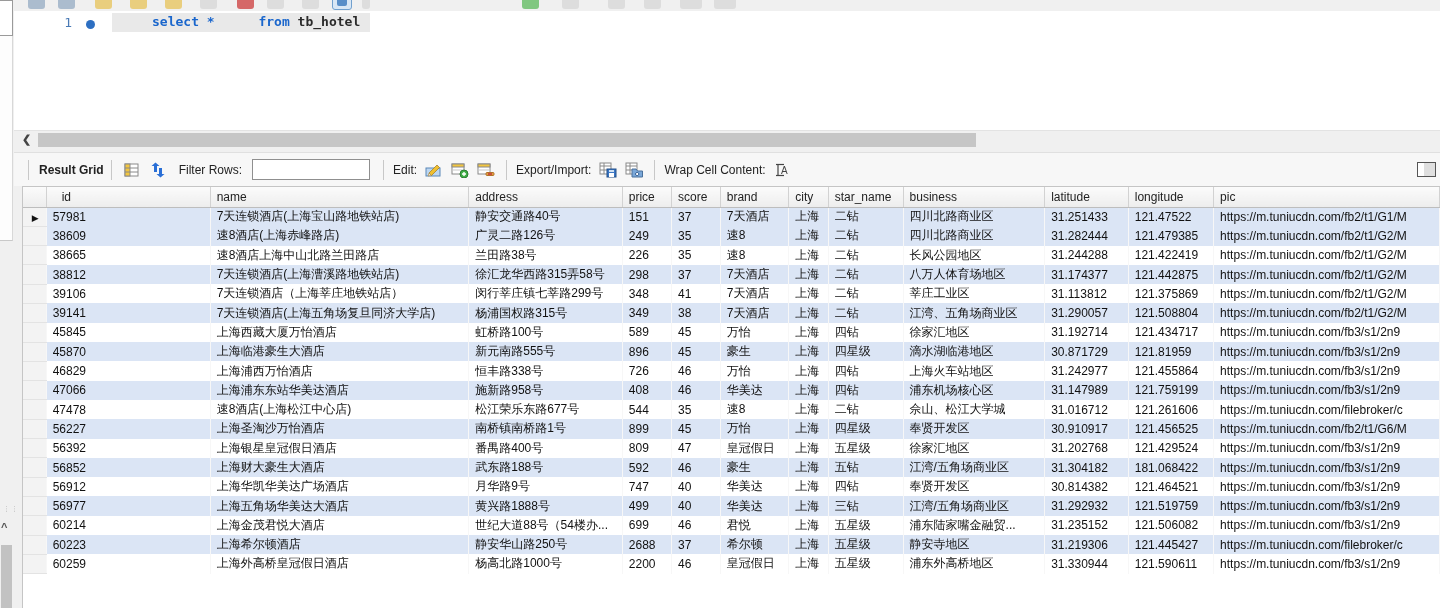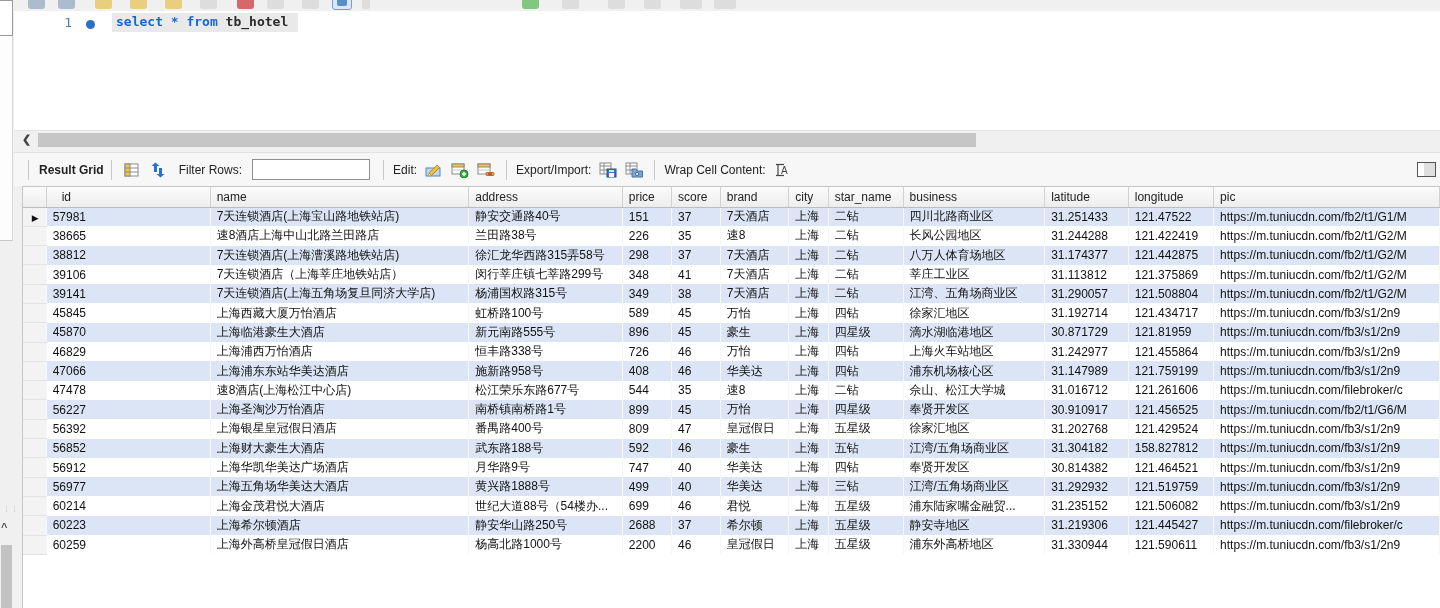--- a/index.html
+++ b/index.html
@@ -33,21 +33,21 @@
 
   
   .editor { position:absolute; left:14px; top:11px; right:0; height:119px; background:#ffffff; }
   .gutter-num { position:absolute; left:34px; top:4px; width:24px; text-align:right;
                 color:#4a7ab5; font-family:"DejaVu Sans Mono", monospace; font-size:13px; }
   .bp-dot { position:absolute; left:72px; top:9px; width:9px; height:9px; border-radius:50%;
             background:#2d6fc2; }
   .code-line { position:absolute; left:98px; top:2px; height:19px; padding:1px 10px 0 4px;
                background:#e9e9e9; font-family:"DejaVu Sans Mono", monospace; font-size:13px;
                font-weight:bold; white-space:pre; }
-  .tok-keyword { color:#1a66cc; }
+  .tok-keyword { color:#1a66cc;margin-left:36px; }
   .tok-op { color:#1a66cc; }
   .tok-ident { color:#2b2b2b; }
 
   
   .hscroll { position:absolute; left:14px; top:130px; right:0; height:19px; background:#f0f0f0;
              border-top:1px solid #e3e3e3; }
   .hscroll .arrow { position:absolute; left:8px; top:2px; color:#444; font-size:11px; font-weight:bold; }
   .hscroll .thumb { position:absolute; left:24px; top:2px; width:938px; height:14px; background:#c6c6c6; }
 
   
@@ -256,20 +256,35 @@
             <td class="c-price">151</td>
             <td class="c-score">37</td>
             <td class="c-brand">7天酒店</td>
             <td class="c-city">上海</td>
             <td class="c-star_name">二钻</td>
             <td class="c-business">四川北路商业区</td>
             <td class="c-latitude">31.251433</td>
             <td class="c-longitude">121.47522</td>
             <td class="c-pic">https://m.tuniucdn.com/fb2/t1/G1/M</td>
           </tr>
+          <tr class="blue">
+            <td class="gutter"></td>
+            <td class="c-id">38609</td>
+            <td class="c-name">速8酒店(上海赤峰路店)</td>
+            <td class="c-address">广灵二路126号</td>
+            <td class="c-price">249</td>
+            <td class="c-score">35</td>
+            <td class="c-brand">速8</td>
+            <td class="c-city">上海</td>
+            <td class="c-star_name">二钻</td>
+            <td class="c-business">四川北路商业区</td>
+            <td class="c-latitude">31.282444</td>
+            <td class="c-longitude">121.479385</td>
+            <td class="c-pic">https://m.tuniucdn.com/fb2/t1/G2/M</td>
+          </tr>
           <tr class="white">
             <td class="gutter"></td>
             <td class="c-id">38665</td>
             <td class="c-name">速8酒店上海中山北路兰田路店</td>
             <td class="c-address">兰田路38号</td>
             <td class="c-price">226</td>
             <td class="c-score">35</td>
             <td class="c-brand">速8</td>
             <td class="c-city">上海</td>
             <td class="c-star_name">二钻</td>
@@ -433,21 +448,21 @@
             <td class="c-id">56852</td>
             <td class="c-name">上海财大豪生大酒店</td>
             <td class="c-address">武东路188号</td>
             <td class="c-price">592</td>
             <td class="c-score">46</td>
             <td class="c-brand">豪生</td>
             <td class="c-city">上海</td>
             <td class="c-star_name">五钻</td>
             <td class="c-business">江湾/五角场商业区</td>
             <td class="c-latitude">31.304182</td>
-            <td class="c-longitude">158.827812</td>
+            <td class="c-longitude">181.068422</td>
             <td class="c-pic">https://m.tuniucdn.com/fb3/s1/2n9</td>
           </tr>
           <tr class="white">
             <td class="gutter"></td>
             <td class="c-id">56912</td>
             <td class="c-name">上海华凯华美达广场酒店</td>
             <td class="c-address">月华路9号</td>
             <td class="c-price">747</td>
             <td class="c-score">40</td>
             <td class="c-brand">华美达</td>

